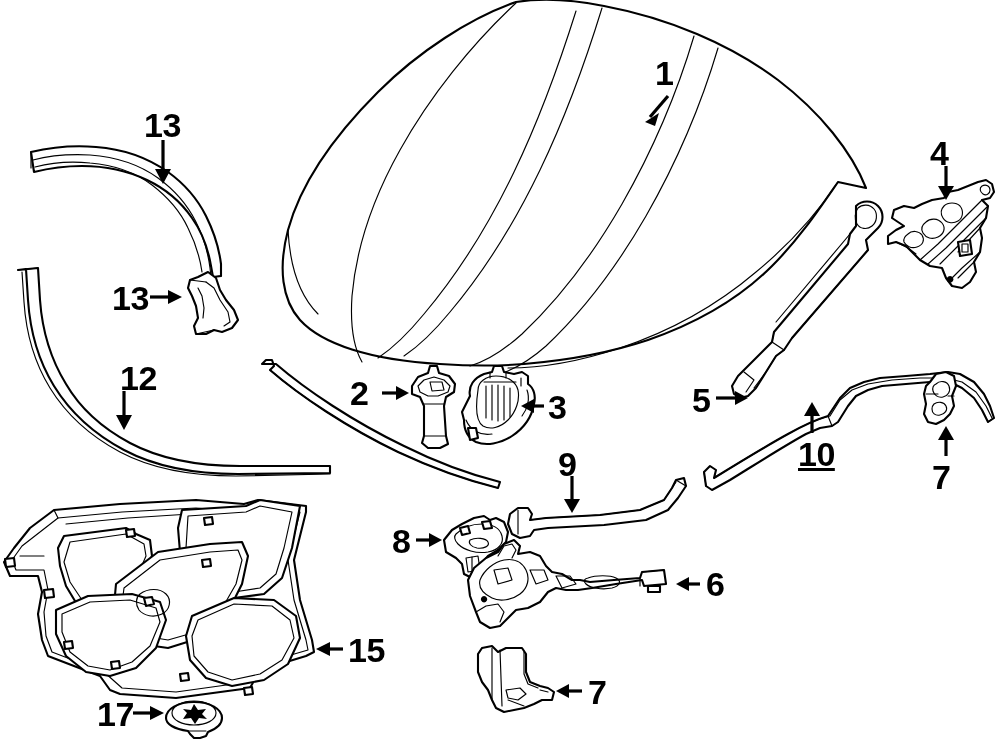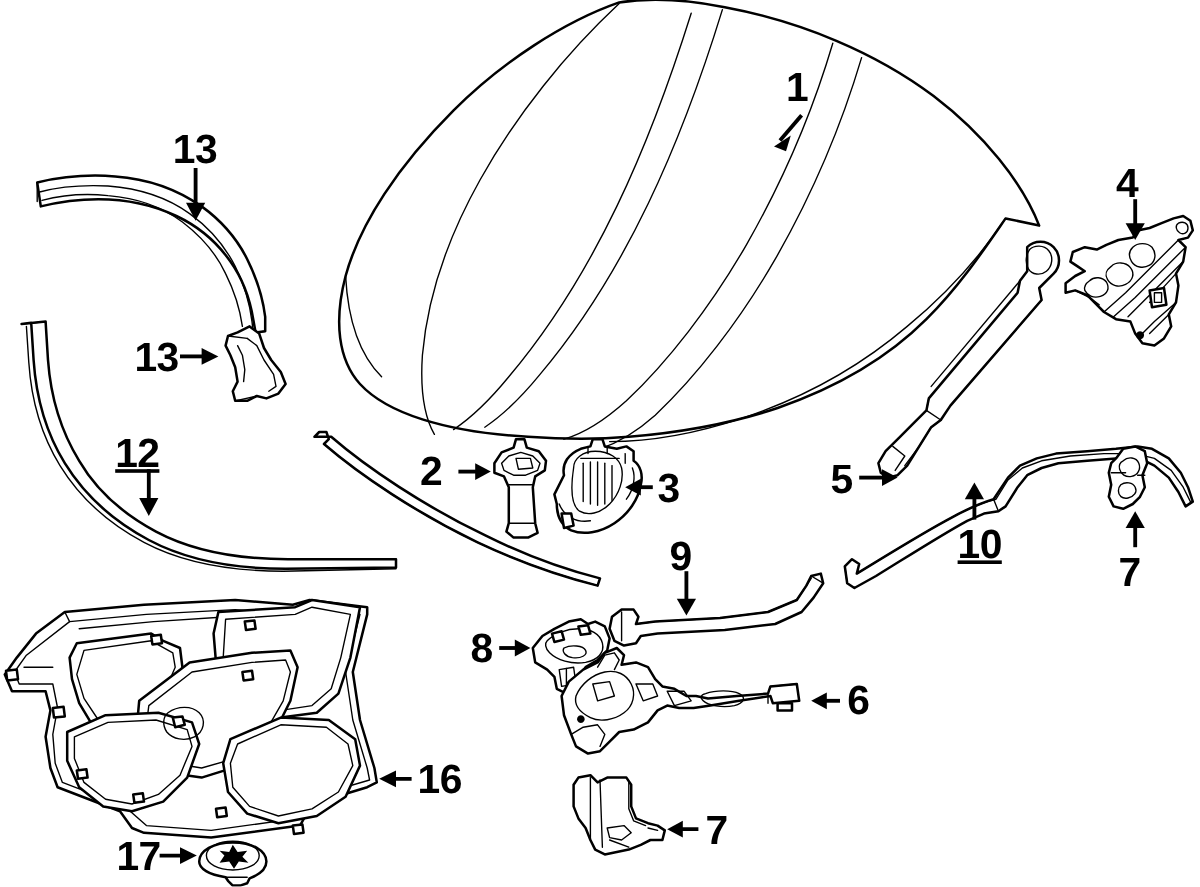--- a/index.html
+++ b/index.html
@@ -468,19 +468,19 @@
   <div class="callout-label" style="left:350px; top:376px;">2</div>
   <div class="callout-label" style="left:548px; top:390px;">3</div>
   <div class="callout-label" style="left:930px; top:136px;">4</div>
   <div class="callout-label" style="left:692px; top:383px;">5</div>
   <div class="callout-label" style="left:706px; top:567px;">6</div>
   <div class="callout-label" style="left:588px; top:675px;">7</div>
   <div class="callout-label" style="left:392px; top:524px;">8</div>
   <div class="callout-label" style="left:558px; top:447px;">9</div>
   <div class="callout-label" style="left:798px; top:437px;text-decoration:underline;">10</div>
   <div class="callout-label" style="left:932px; top:460px;">7</div>
-  <div class="callout-label" style="left:96px; top:361px;text-decoration:underline;">12</div>
+  <div class="callout-label" style="left:120px; top:361px;">12</div>
   <div class="callout-label" style="left:144px; top:108px;">13</div>
   <div class="callout-label" style="left:112px; top:281px;">13</div>
-  <div class="callout-label" style="left:348px; top:633px;">16</div>
+  <div class="callout-label" style="left:348px; top:633px;">15</div>
   <div class="callout-label" style="left:97px; top:697px;">17</div>
 
 </div>
 
 </body></html>

